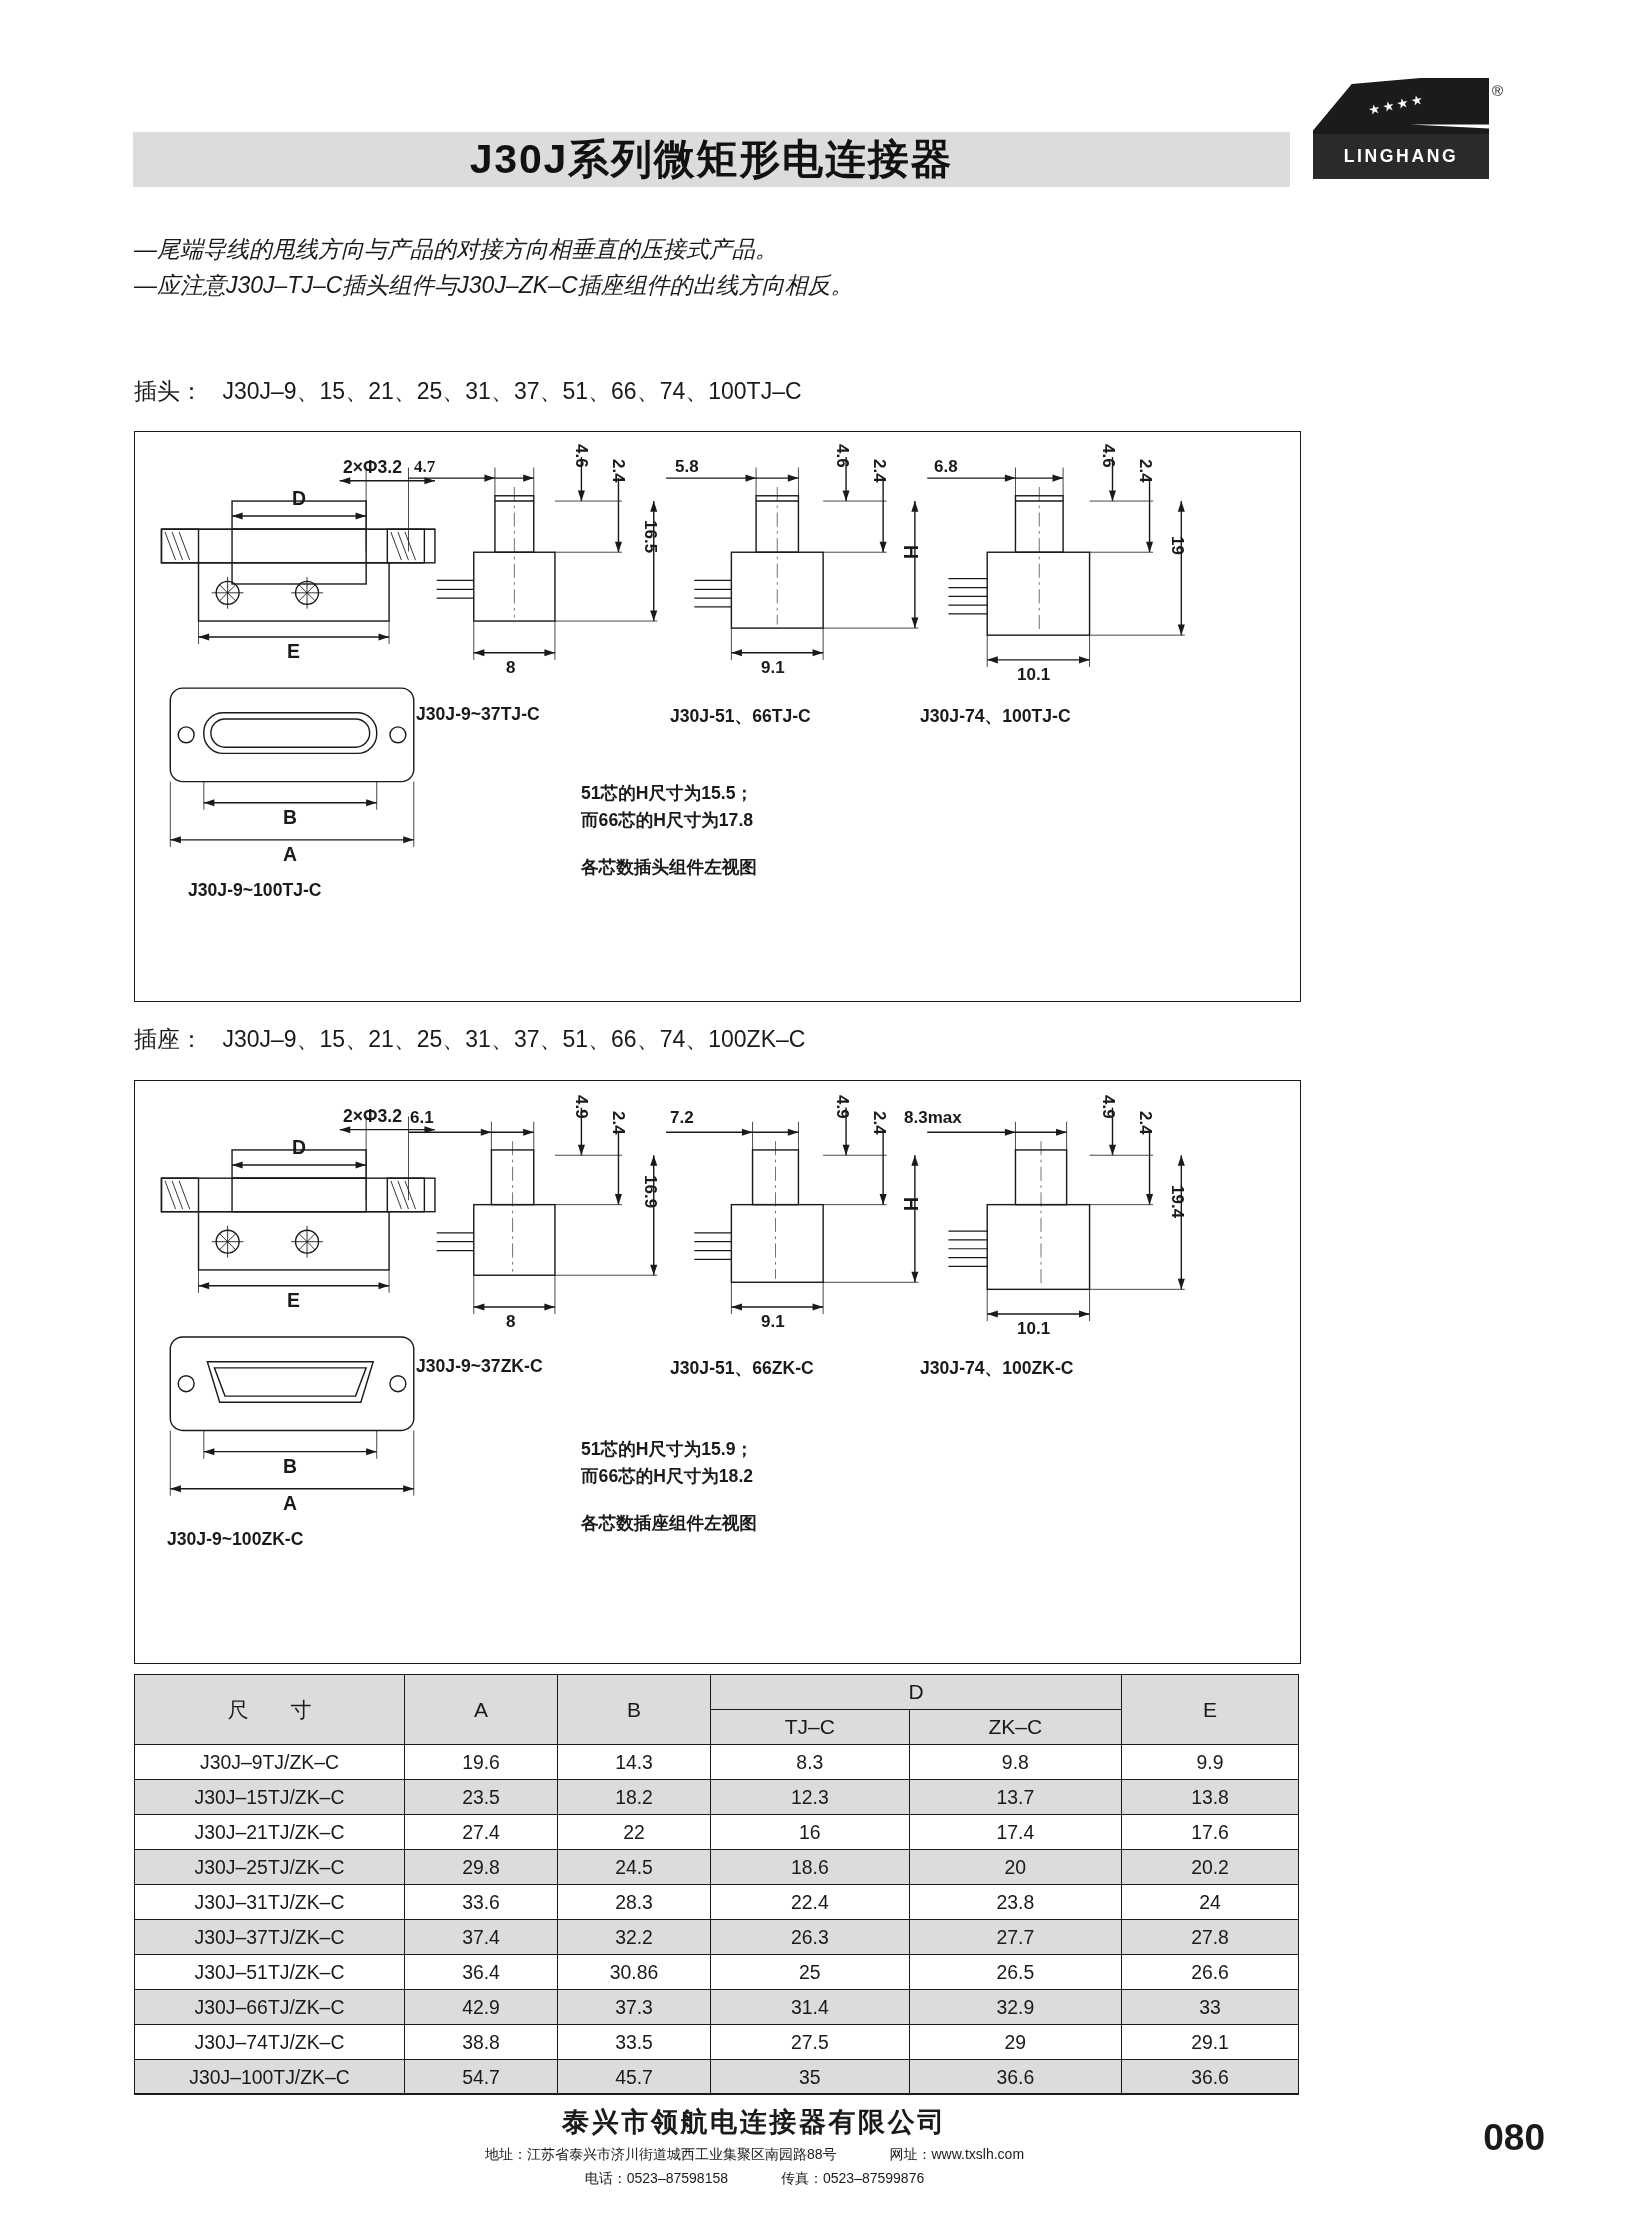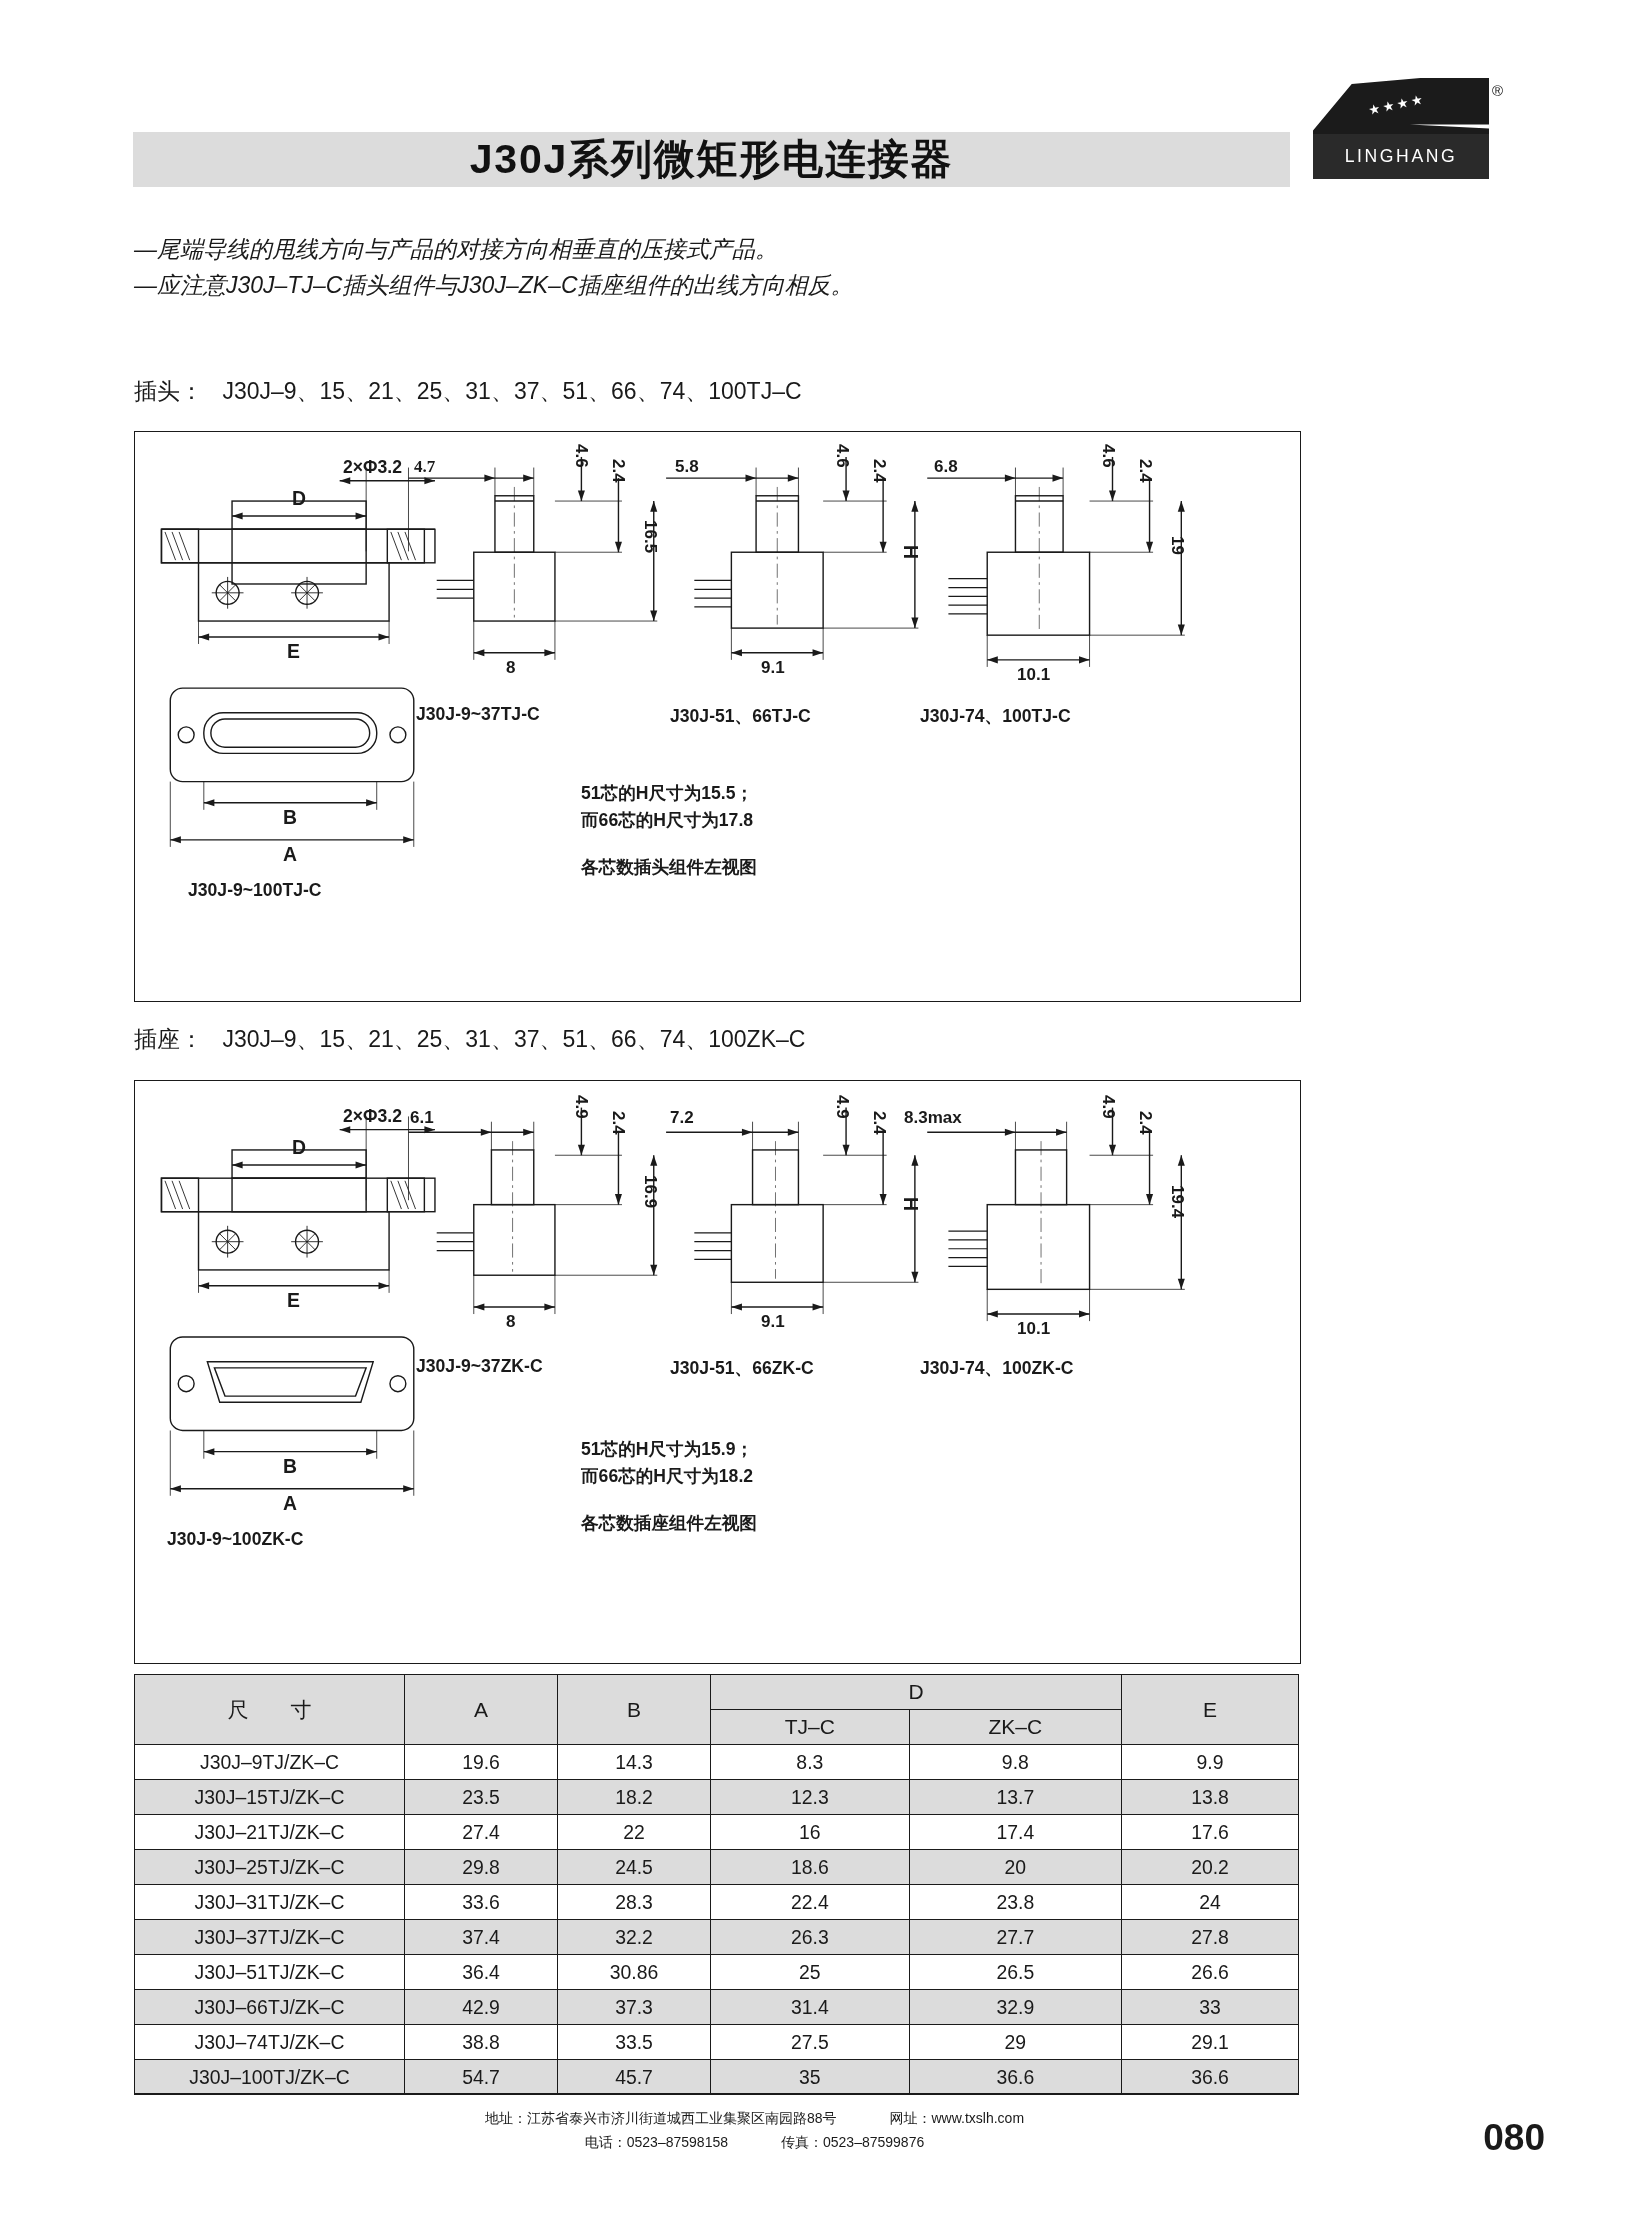--- a/index.html
+++ b/index.html
@@ -9,21 +9,21 @@
 
   
   .title-bar{position:absolute;left:133px;top:132px;width:1157px;height:55px;
              background:#dcdcdc;display:flex;align-items:center;justify-content:center;}
   .title-bar span{font-size:41px;font-weight:700;letter-spacing:1.8px;color:#111;}
   .logo{position:absolute;left:1313px;top:78px;width:176px;height:101px;}
   .logo .swoosh{position:absolute;inset:0;background:#1b1b1b;
      clip-path:polygon(0% 52%,22% 6%,61% 0%,100% 0%,100% 46%,55% 46%,100% 50%,100% 100%,40% 100%,0% 100%);}
   .logo .band{position:absolute;left:0;top:56px;width:176px;height:45px;background:#2a2a2a;}
   .logo .band b{display:block;text-align:center;color:#fff;font-size:17.6px;letter-spacing:2.6px;
-                line-height:45px;font-weight:400;}
+                line-height:45px;font-weight:700;}
   .logo .stars{position:absolute;left:55px;top:19.4px;color:#fff;font-size:13.2px;letter-spacing:2.6px;
                transform:rotate(-12deg);}
   .logo .reg{position:absolute;right:-14px;top:3.5px;font-size:15px;}
 
   
   .intro{position:absolute;left:134px;top:231px;width:1165px;}
   .intro .l{font-size:23px;line-height:36px;white-space:nowrap;}
   .intro .l.it{font-style:italic;}
   .intro .l.hdr{font-weight:700;}
   .listline{position:absolute;font-size:23px;white-space:nowrap;}
@@ -528,20 +528,21 @@
           <td>45.7</td>
           <td>35</td>
           <td>36.6</td>
           <td>36.6</td>
         </tr>
       </tbody>
   </table>
 
   <div class="hr"></div>
   <div class="footer">
+    <div class="fname">泰兴市领航电连接器有限公司</div>
     <div class="frow">
       <span>地址：江苏省泰兴市济川街道城西工业集聚区南园路88号</span>
       <span>网址：www.txslh.com</span>
     </div>
     <div class="frow">
       <span>电话：0523–87598158</span>
       <span>传真：0523–87599876</span>
     </div>
   </div>
   <div class="pageno">080</div>

